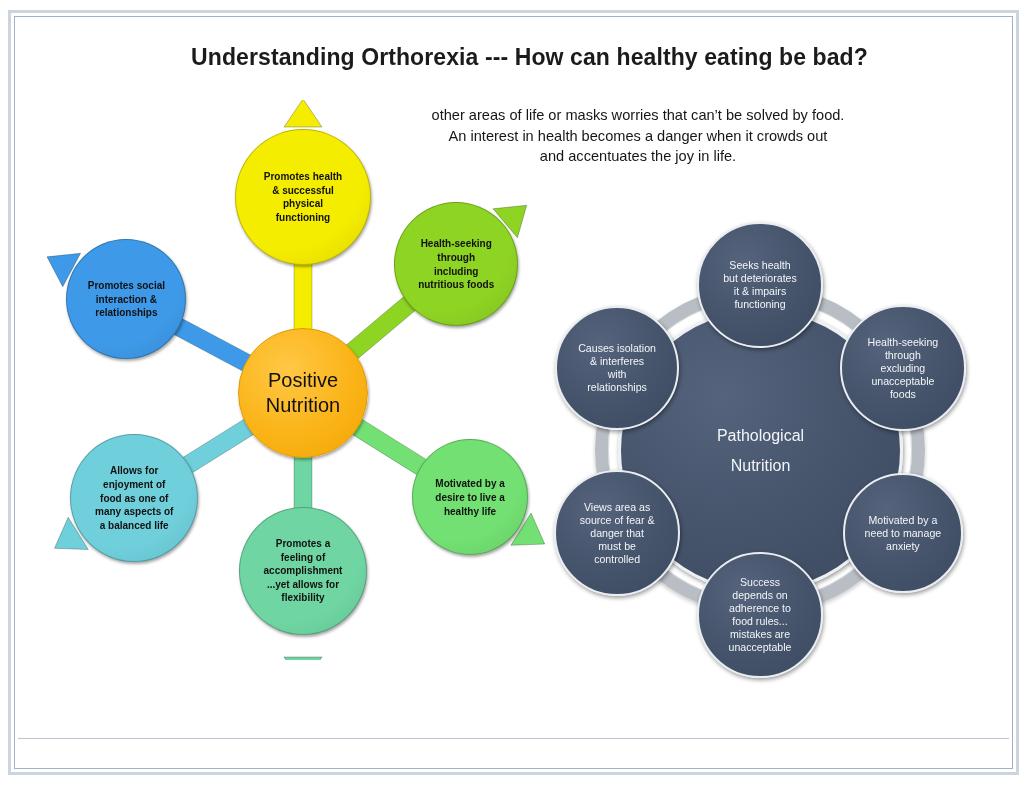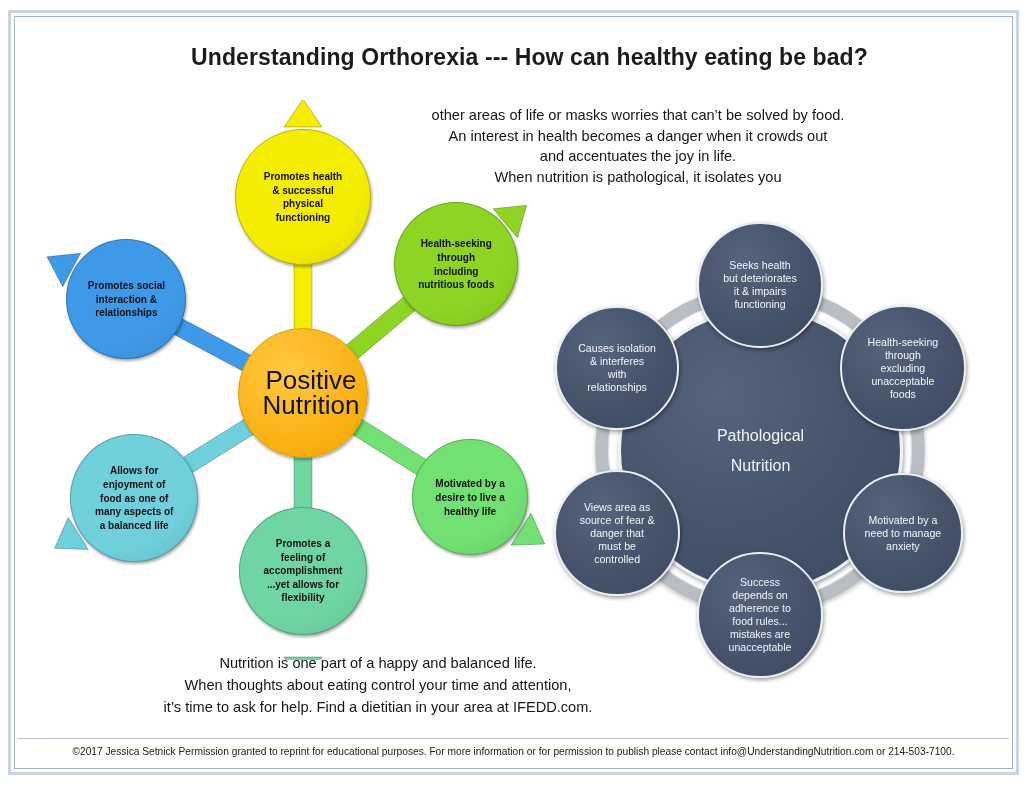--- a/index.html
+++ b/index.html
@@ -80,21 +80,21 @@
     box-shadow:1px 2px 3px rgba(0,0,0,.35);
     box-sizing:border-box;
   }
   .lnode .node-text{font-size:10px;line-height:13.6px;font-weight:bold;color:#111;}
 
   .center-node{
     width:130px;height:130px;
     background:radial-gradient(circle at 38% 32%, #ffc846 0%, #fbb418 55%, #f0a400 100%);
     border:1px solid #e09b00;
   }
-  .center-node .node-text{font-size:26px;line-height:25px;font-weight:normal;color:#111;padding-left:8px;}
+  .center-node .node-text{font-size:20px;line-height:25px;font-weight:normal;color:#111;}
 
   
   #right-diagram{position:absolute;left:505px;top:215px;width:480px;height:520px;}
   .ring{
     position:absolute;left:72px;top:50px;width:330px;height:330px;
     border-radius:50%;
     border:13px solid #b9bec4;
     box-sizing:border-box;
     background:transparent;
     box-shadow:0 2px 4px rgba(0,0,0,.22), inset 0 0 0 1px #d8dce0;
@@ -122,21 +122,20 @@
   <div class="frame-inner"></div>
 
   <div class="canvas">
 
     <div class="title">Understanding Orthorexia --- How can healthy eating be bad?</div>
 
     <div class="intro">
       <span class="l">other areas of life or masks worries that can’t be solved by food.</span>
       <span class="l">An interest in health becomes a danger when it crowds out</span>
       <span class="l">and accentuates the joy in life.</span>
-      <span class="l">When nutrition is pathological, it isolates you</span>
     </div>
 
     <div id="left-diagram">
       <svg id="left-svg" width="510" height="560" style="position:absolute;left:0;top:0;">
           <polygon points="274,232 274,161 256,161 256,232" fill="#f5ed00" stroke="rgba(0,0,0,.22)" stroke-width="1"></polygon>
           <polygon points="265,-1 284,27 273,27 273,27 257,27 246,27" fill="#f5ed00" stroke="rgba(0,0,0,.25)" stroke-width="1"></polygon>
           <polygon points="317.5137995174365,260.68435579719187 379.56339941007377,208.61855941258221 367.993222435716,194.8297594364406 305.94362254307885,246.8955558210503" fill="#8ed423" stroke="rgba(0,0,0,.22)" stroke-width="1"></polygon>
           <polygon points="488.68497739074155,105.30601797153054 479.4486975674544,137.8589154620142 472.37803386090246,129.43242658770546 472.37803386090246,129.43242658770546 462.0934321059179,117.1757154978018 455.02276839936593,108.74922662349306" fill="#8ed423" stroke="rgba(0,0,0,.25)" stroke-width="1"></polygon>
           <polygon points="311.96166048744317,332.9575079836334 381.5016043722701,376.4108876507562 391.04015112846776,361.1460219199405 321.50020724364083,317.6926422528177" fill="#72e072" stroke="rgba(0,0,0,.22)" stroke-width="1"></polygon>
           <polygon points="506.6937074045814,444.0269903064634 472.8798946917706,445.3021647349058 478.7090065983358,435.9736356771851 478.7090065983358,435.9736356771851 487.1877148260671,422.4048661386823 493.01682673263235,413.0763370809616" fill="#72e072" stroke="rgba(0,0,0,.25)" stroke-width="1"></polygon>
@@ -261,22 +260,16 @@
             <div class="node-text">
               <span>Causes isolation</span>
               <span>&amp; interferes</span>
               <span>with</span>
               <span>relationships</span>
             </div>
           </div>
         </div>
     </div>
 
-    <div class="outro">
-      <span class="l">Nutrition is one part of a happy and balanced life.</span>
-      <span class="l">When thoughts about eating control your time and attention,</span>
-      <span class="l">it’s time to ask for help. Find a dietitian in your area at IFEDD.com.</span>
-    </div>
 
     <div class="footline"></div>
-    <div class="footer">©2017 Jessica Setnick Permission granted to reprint for educational purposes. For more information or for permission to publish please contact info@UnderstandingNutrition.com or 214-503-7100.</div>
   </div>
 </div>
 
 </body></html>

